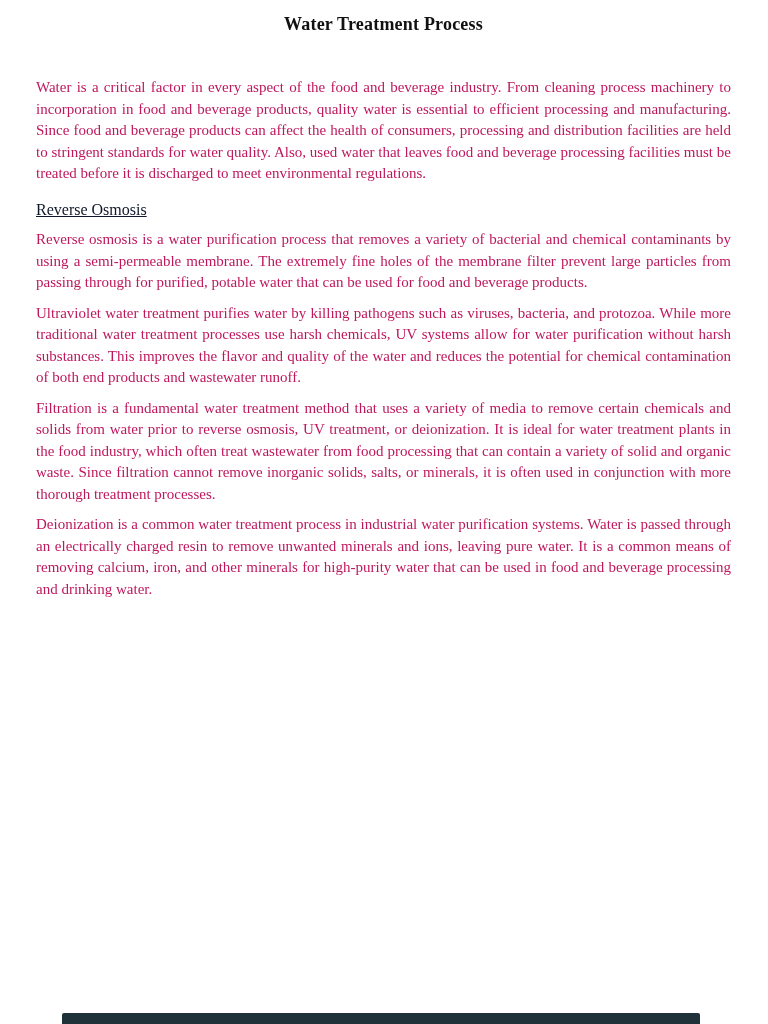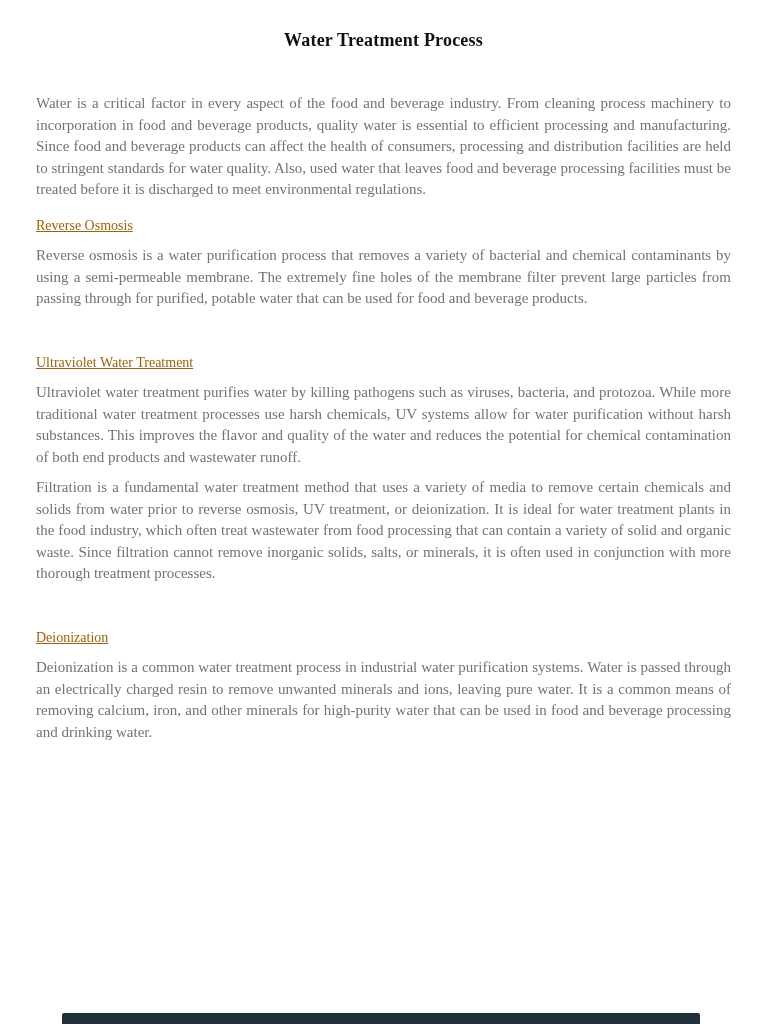--- a/index.html
+++ b/index.html
@@ -7,45 +7,45 @@
   body {
     font-family: "Liberation Serif", "DejaVu Serif", serif;
     background: #ffffff;
     position: relative;
     overflow: hidden;
     color: #1a1a1a;
   }
   .page {
     width: 768px;
     height: 1024px;
-    padding: 30px 37px 0 36px;
+    padding: 14px 37px 0 36px;
   }
   .doc-title {
     text-align: center;
     font-size: 18px;
     font-weight: bold;
     letter-spacing: 0.2px;
     margin-bottom: 42px;
     color: #111111;
   }
   p.body-par {
     font-size: 15px;
     line-height: 21.5px;
     text-align: justify;
     margin-bottom: 9px;
-    color: #737373;
+    color: #be185d;
   }
   .section-heading {
-    font-size: 14px;
+    font-size: 16px;
     font-weight: normal;
     text-decoration: underline;
     line-height: 21.5px;
     margin-top: 14px;
     margin-bottom: 9px;
-    color: #a16207;
+    color: #0f172a;
   }
   .section.gap-large .section-heading {
     margin-top: 42px;
   }
   .bottom-bar {
     position: absolute;
     left: 62px;
     bottom: 0;
     width: 638px;
     height: 11px;
@@ -61,28 +61,26 @@
 
   <p class="body-par">Water is a critical factor in every aspect of the food and beverage industry. From cleaning process machinery to incorporation in food and beverage products, quality water is essential to efficient processing and manufacturing. Since food and beverage products can affect the health of consumers, processing and distribution facilities are held to stringent standards for water quality. Also, used water that leaves food and beverage processing facilities must be treated before it is discharged to meet environmental regulations.</p>
 
 
   <div class="section">
     <h2 class="section-heading">Reverse Osmosis</h2>
     <p class="body-par">Reverse osmosis is a water purification process that removes a variety of bacterial and chemical contaminants by using a semi-permeable membrane. The extremely fine holes of the membrane filter prevent large particles from passing through for purified, potable water that can be used for food and beverage products.</p>
   </div>
 
   <div class="section gap-large">
-    <h2 class="section-heading">Ultraviolet Water Treatment</h2>
     <p class="body-par">Ultraviolet water treatment purifies water by killing pathogens such as viruses, bacteria, and protozoa. While more traditional water treatment processes use harsh chemicals, UV systems allow for water purification without harsh substances. This improves the flavor and quality of the water and reduces the potential for chemical contamination of both end products and wastewater runoff.</p>
   </div>
 
   <div class="section gap-large">
     <p class="body-par">Filtration is a fundamental water treatment method that uses a variety of media to remove certain chemicals and solids from water prior to reverse osmosis, UV treatment, or deionization. It is ideal for water treatment plants in the food industry, which often treat wastewater from food processing that can contain a variety of solid and organic waste. Since filtration cannot remove inorganic solids, salts, or minerals, it is often used in conjunction with more thorough treatment processes.</p>
   </div>
 
   <div class="section gap-large">
-    <h2 class="section-heading">Deionization</h2>
     <p class="body-par">Deionization is a common water treatment process in industrial water purification systems. Water is passed through an electrically charged resin to remove unwanted minerals and ions, leaving pure water. It is a common means of removing calcium, iron, and other minerals for high-purity water that can be used in food and beverage processing and drinking water.</p>
   </div>
 
 </div>
 
 <div class="bottom-bar" style="background-color: rgb(31, 50, 58);"></div>
 
 </body></html>

